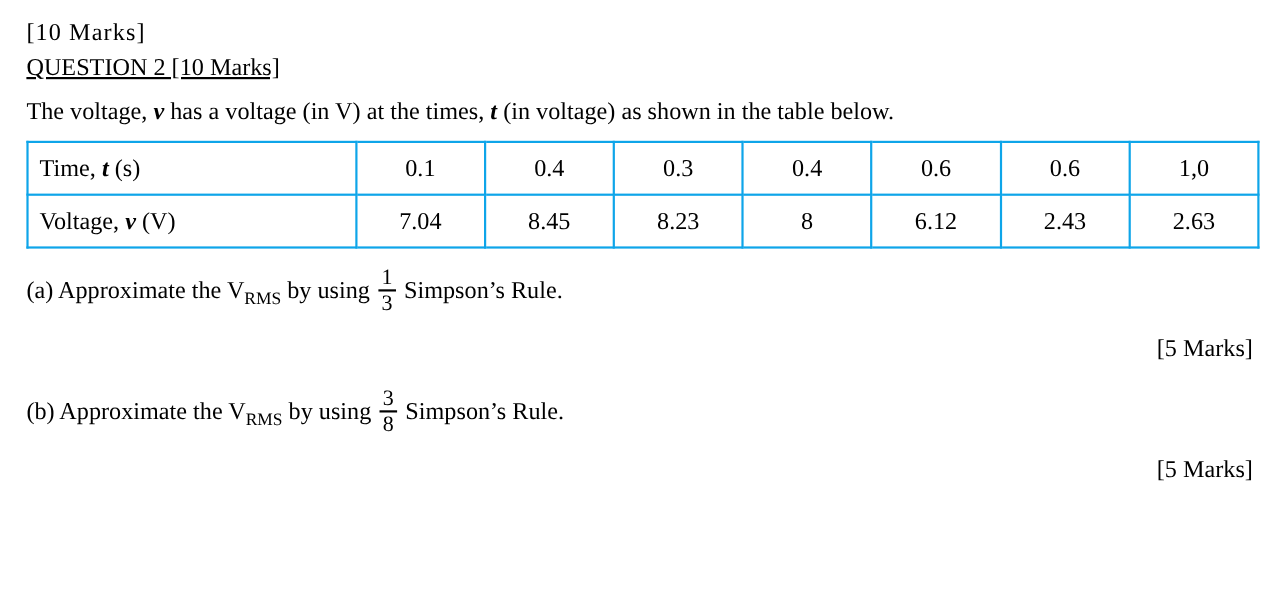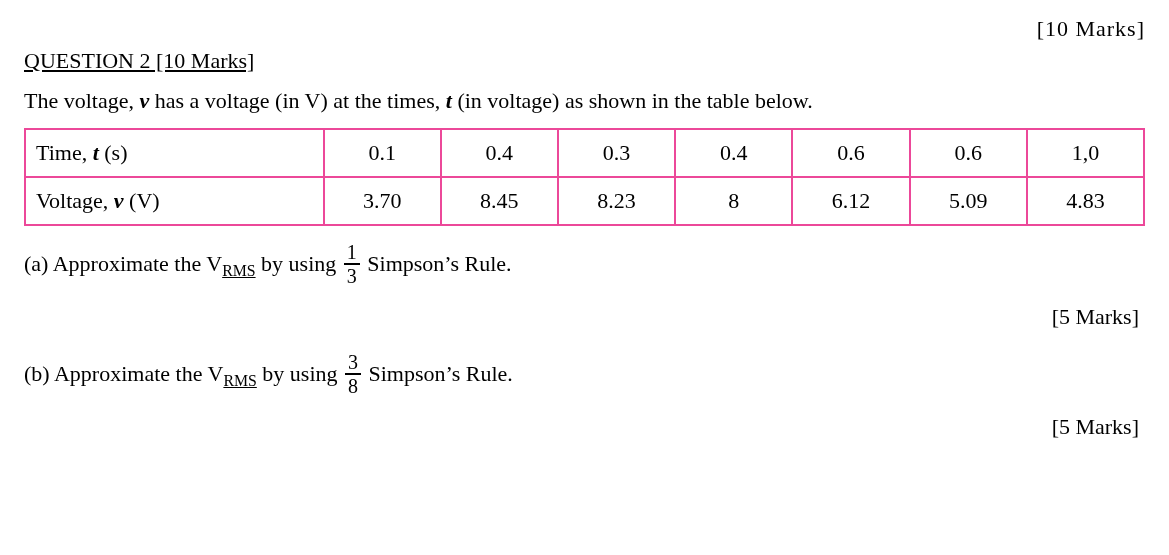--- a/index.html
+++ b/index.html
@@ -6,40 +6,39 @@
     margin: 0;
     padding: 16px 24px;
     font-family: "Times New Roman", Times, serif;
     font-size: 22px;
     color: #000;
     background: #fff;
     width: 1169px;
     box-sizing: border-box;
   }
   .header-frag {
-    text-align: right;
     font-size: 22px;
     letter-spacing: 1px;
   }
   .question-title {
     font-weight: normal;
     text-decoration: underline;
     margin: 6px 0 14px 0;
   }
   .prompt {
     margin: 0 0 14px 0;
   }
   .italic { font-style: italic; font-weight: bold; }
   table {
     border-collapse: collapse;
     width: 100%;
     margin-bottom: 18px;
   }
   td {
-    border: 2px solid #ec4899;
+    border: 2px solid #0ea5e9;
     padding: 10px 8px;
     font-size: 22px;
     text-align: center;
     height: 44px;
     box-sizing: border-box;
   }
   td.label-cell {
     text-align: left;
     padding-left: 10px;
     width: 270px;
@@ -56,21 +55,21 @@
     display: inline-block;
     vertical-align: middle;
     text-align: center;
     line-height: 1;
     margin: 0 2px;
     position: relative;
     top: -2px;
   }
   .frac .num { display:block; border-bottom: 2px solid #000; padding: 0 3px 1px 3px; font-size: 20px; }
   .frac .den { display:block; padding: 1px 3px 0 3px; font-size: 20px; }
-  .sub { font-size: 0.72em; vertical-align: sub; text-decoration: underline; }
+  .sub { font-size: 0.72em; vertical-align: sub; }
   .vrms { font-style: normal; }
 </style>
 </head>
 <body>
 
 <div class="header-frag">[10 Marks]</div>
 
 <div class="question-title">QUESTION 2 [10 Marks]</div>
 
 <p class="prompt">
@@ -88,27 +87,27 @@
     <td class="val-cell">0.3</td>
     <td class="val-cell">0.4</td>
     <td class="val-cell">0.6</td>
     <td class="val-cell">0.6</td>
     <td class="val-cell">1,0</td>
   </tr>
   <tr>
     <td class="label-cell">
       <span>Voltage, </span><span class="italic">v</span><span> (V)</span>
     </td>
-    <td class="val-cell">3.70</td>
+    <td class="val-cell">7.04</td>
     <td class="val-cell">8.45</td>
     <td class="val-cell">8.23</td>
     <td class="val-cell">8</td>
     <td class="val-cell">6.12</td>
-    <td class="val-cell">5.09</td>
-    <td class="val-cell">4.83</td>
+    <td class="val-cell">2.43</td>
+    <td class="val-cell">2.63</td>
   </tr>
 </tbody>
   </table>
 
 <p class="part">
   <span>(a) Approximate the V</span><span class="sub vrms">RMS</span><span> by using </span><span class="frac"><span class="num">1</span><span class="den">3</span></span><span> Simpson’s Rule.</span>
 </p>
 <div class="marks">[5 Marks]</div>
 
 <p class="part">

